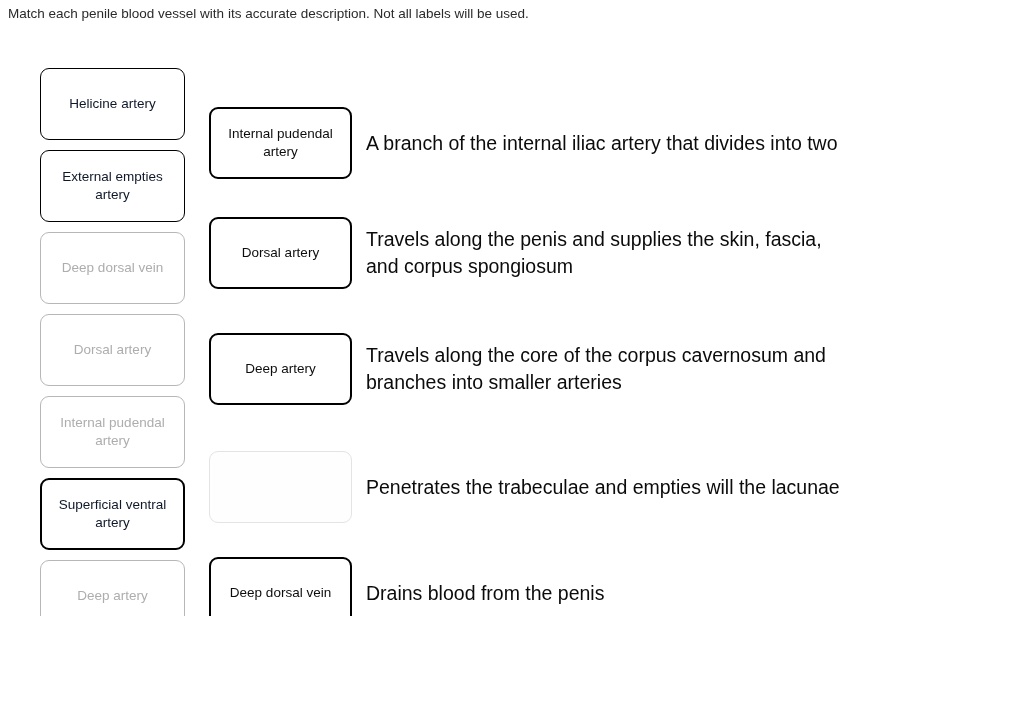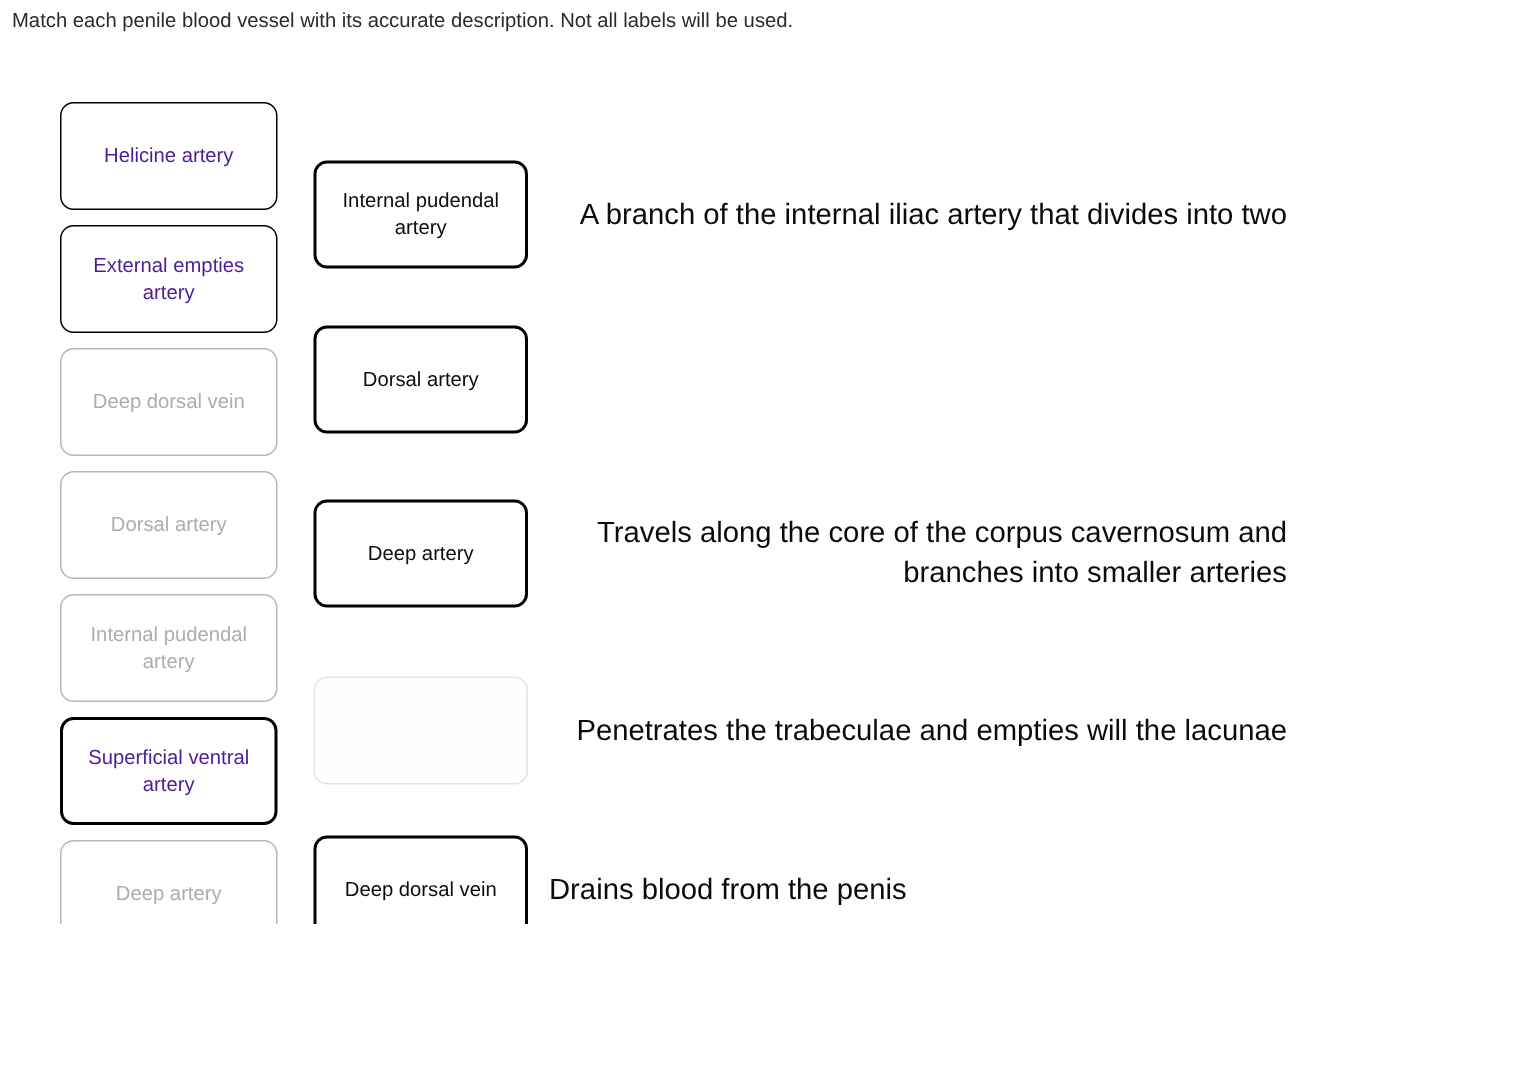--- a/index.html
+++ b/index.html
@@ -40,21 +40,21 @@
     border: 1.5px solid #000;
     border-radius: 9px;
     background: #fff;
     display: flex;
     align-items: center;
     justify-content: center;
     text-align: center;
     font-size: 13.5px;
     line-height: 18px;
     padding: 4px 10px;
-    color: #4c1d95;
+    color: #0f172a;
     cursor: grab;
   }
   .tile.strong { border-width: 2px; }
   .tile[data-state="used"] {
     border-color: #b7b7b7;
     color: #adadad;
     cursor: default;
   }
   
   .row {
@@ -81,21 +81,21 @@
     cursor: grab;
   }
   .drop-tile[data-state="empty"] {
     border: 1.5px solid #e4e4e4;
     background: #fefefe;
     cursor: default;
   }
   .desc {
     margin-left: 14px;
     width: 492px;
-    text-align: right;
+    text-align: left;
     font-size: 19.5px;
     line-height: 27px;
     color: #0b0b0b;
   }
   .desc.left-align {
     text-align: right;
     width: auto;
   }
   
   #row-0 { top: 107px; }
@@ -135,20 +135,21 @@
     <div class="tile" data-state="used">Deep artery</div>
   </div>
 
   <div class="row" id="row-0">
     <div class="drop-tile" data-state="filled">Internal pudendal artery</div>
     <div class="desc">A branch of the internal iliac artery that divides into two</div>
   </div>
 
   <div class="row" id="row-1">
     <div class="drop-tile" data-state="filled">Dorsal artery</div>
+    <div class="desc">Travels along the penis and supplies the skin, fascia, and corpus spongiosum</div>
   </div>
 
   <div class="row" id="row-2">
     <div class="drop-tile" data-state="filled">Deep artery</div>
     <div class="desc">Travels along the core of the corpus cavernosum and branches into smaller arteries</div>
   </div>
 
   <div class="row" id="row-3">
     <div class="drop-tile" data-state="empty"></div>
     <div class="desc">Penetrates the trabeculae and empties will the lacunae</div>

